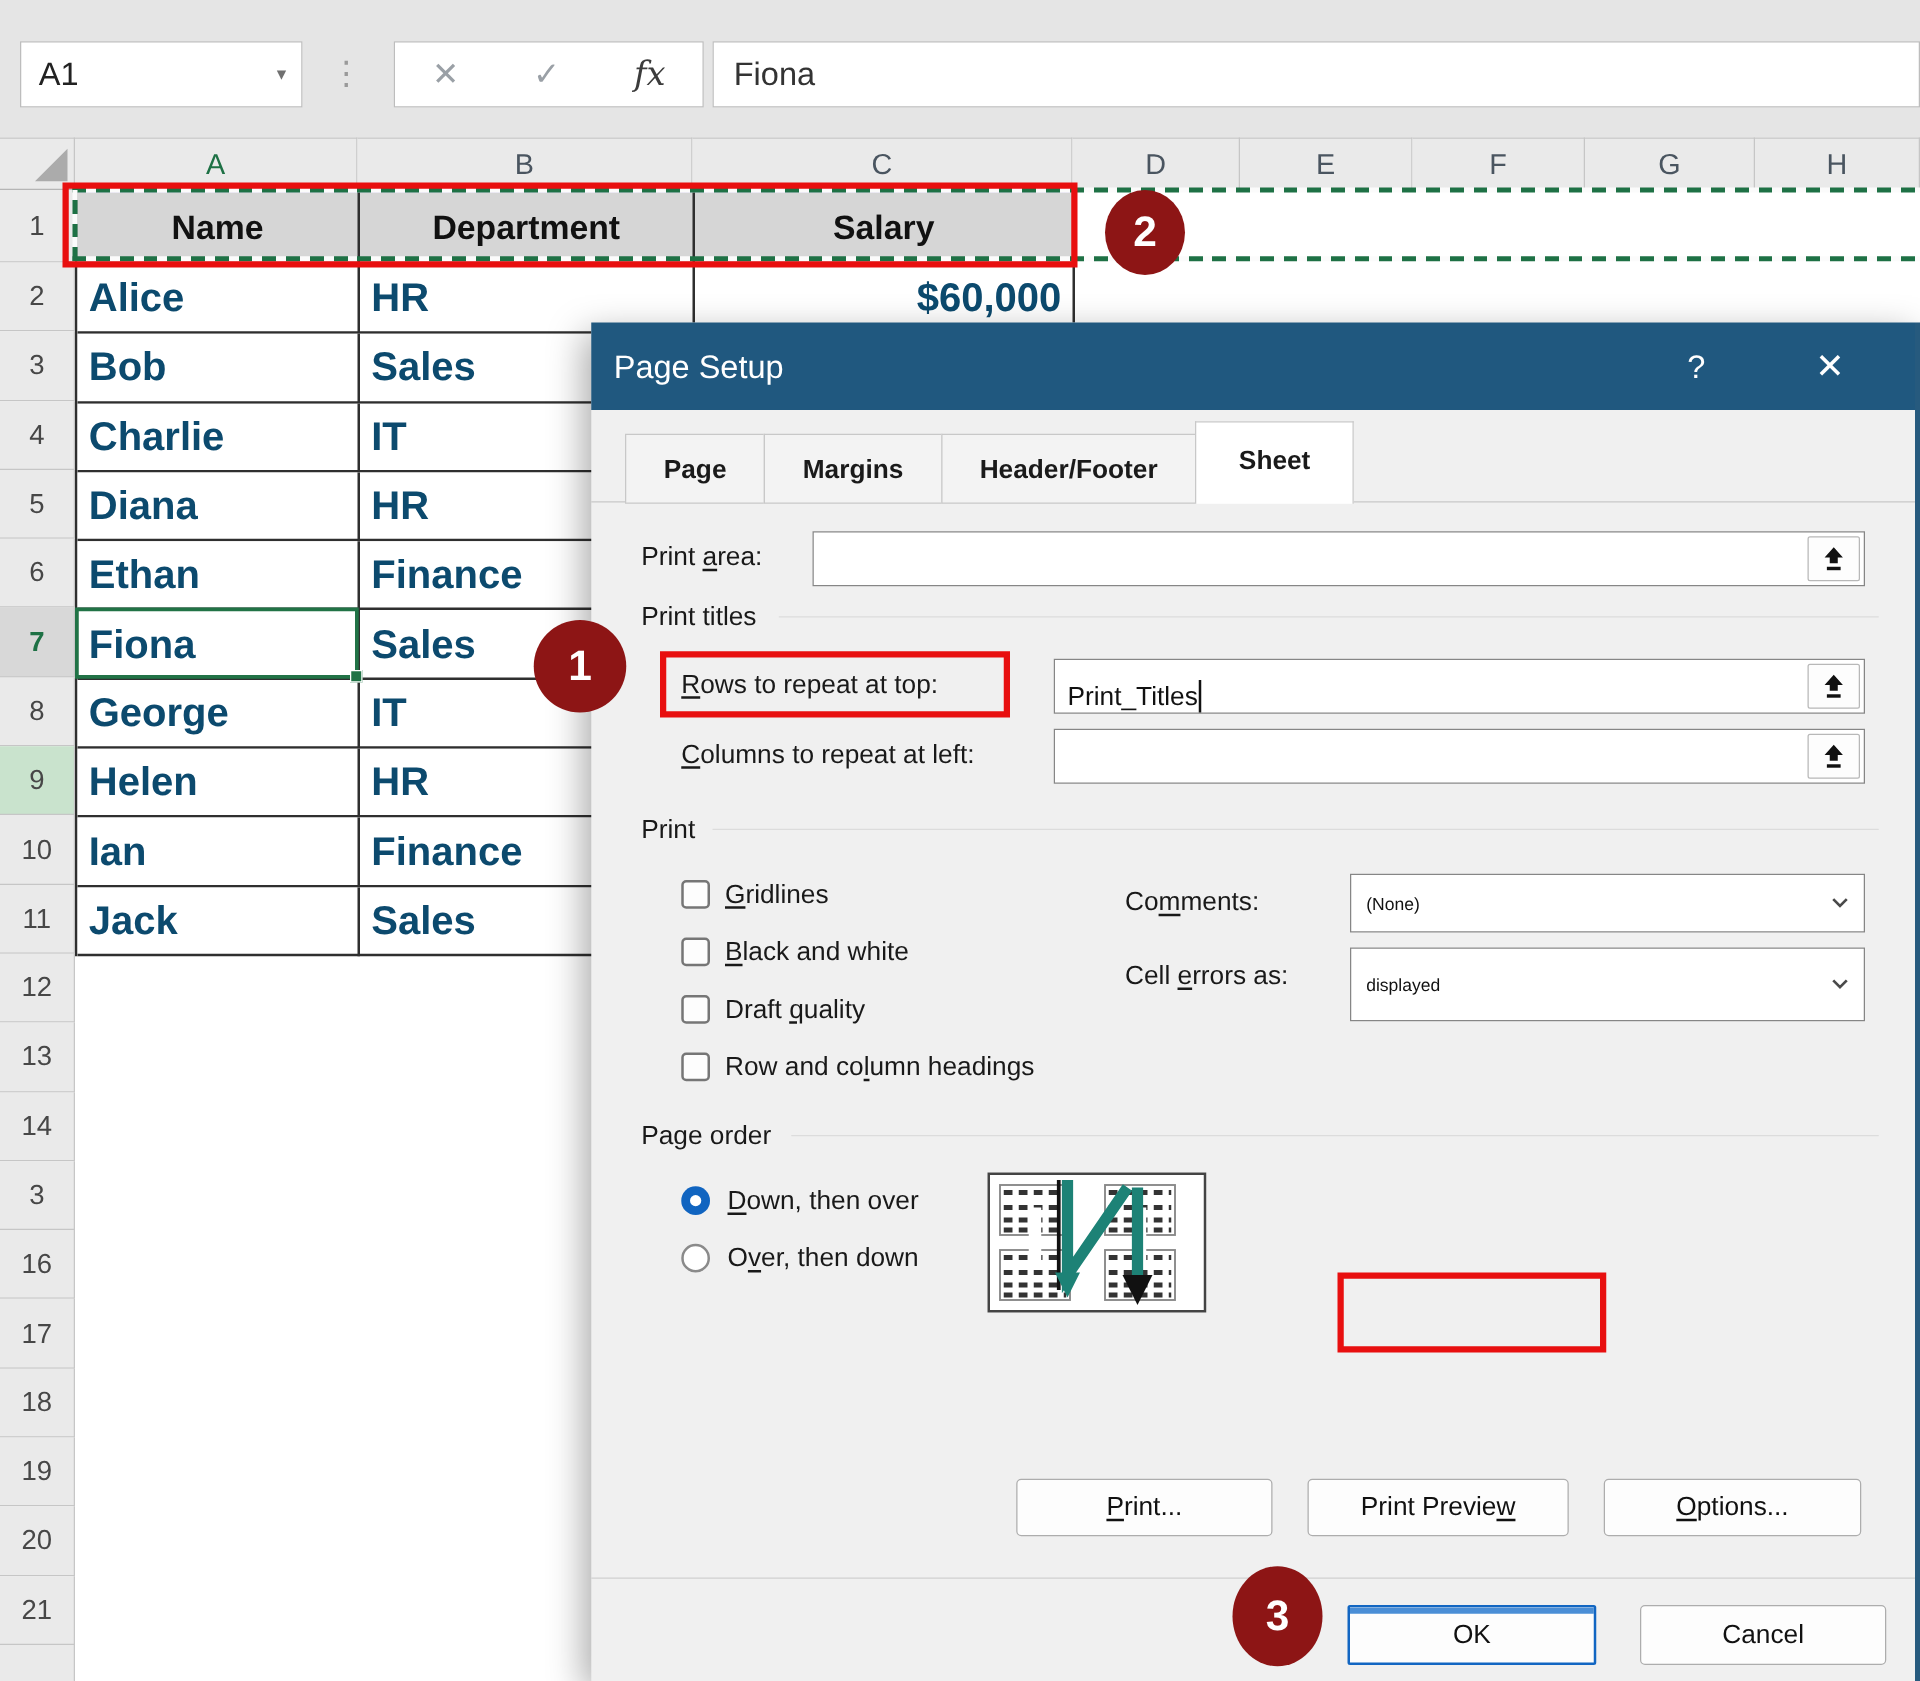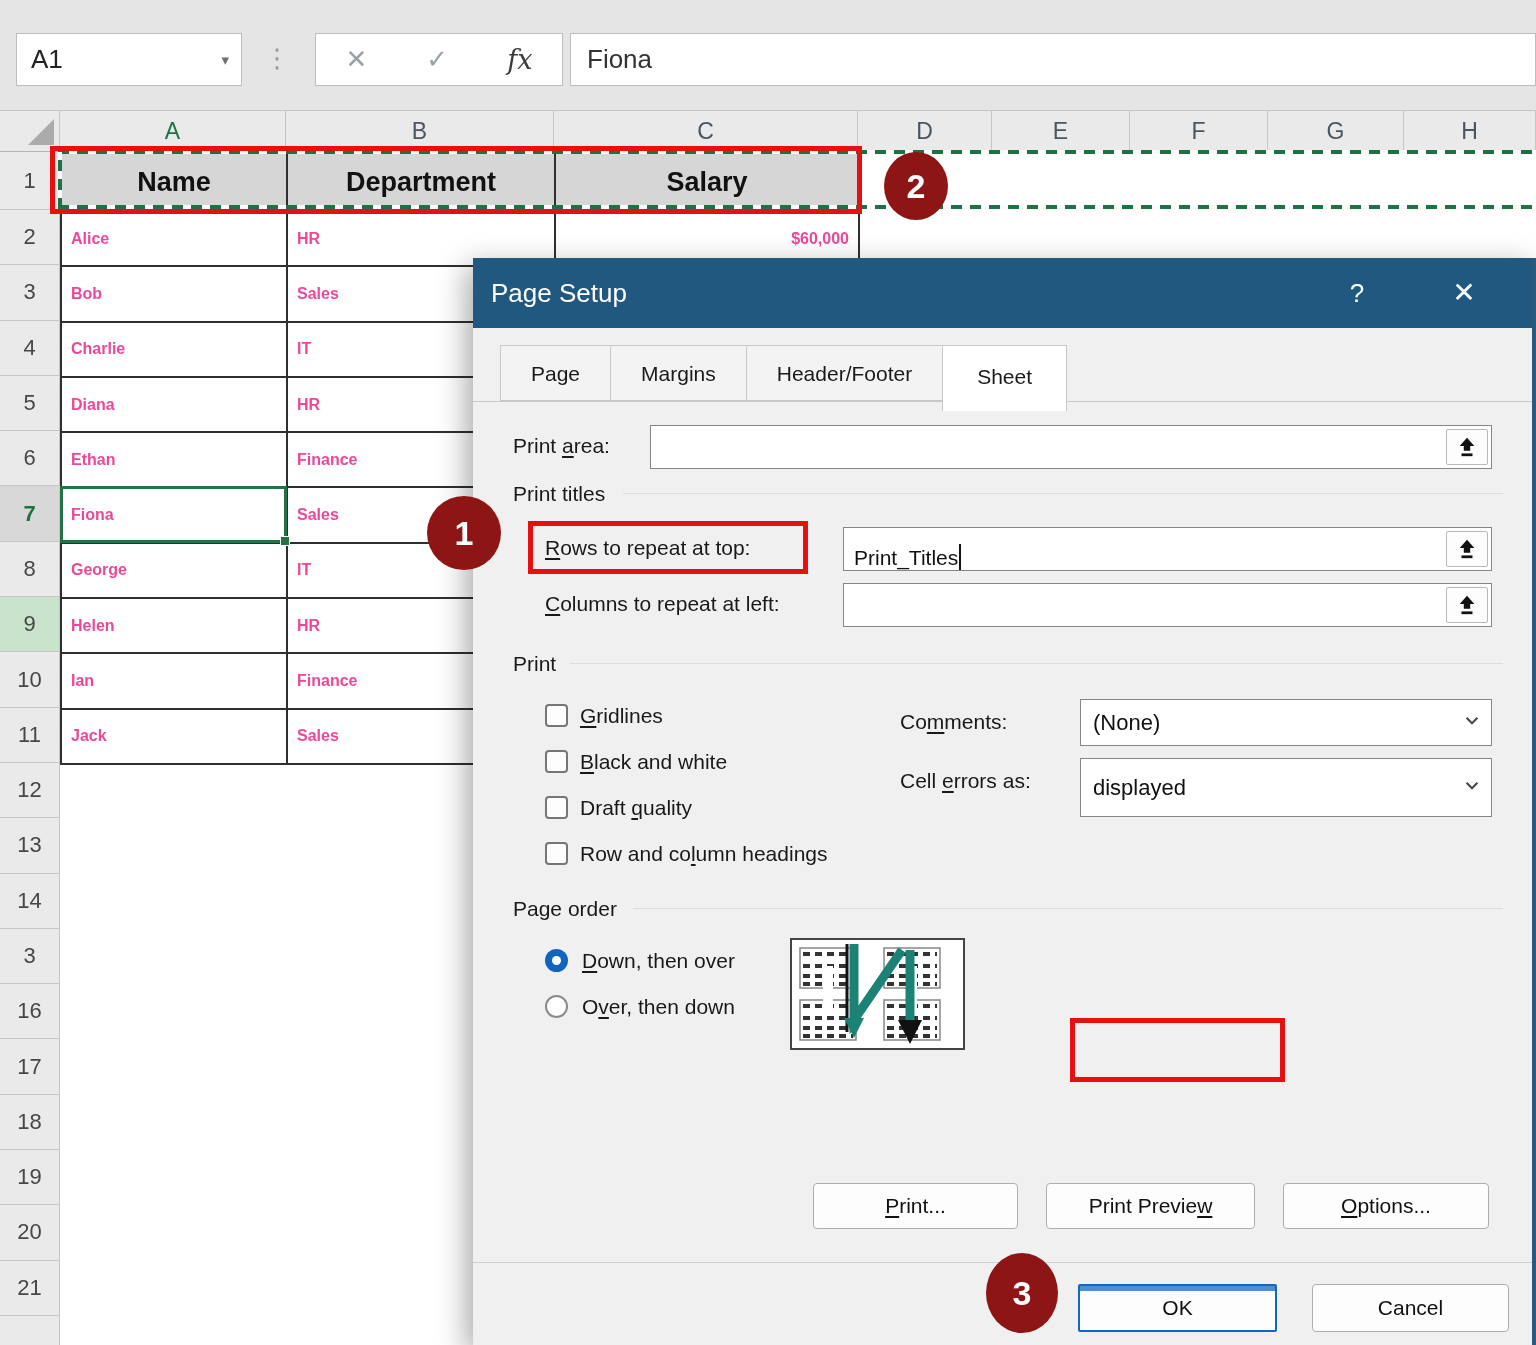--- a/index.html
+++ b/index.html
@@ -27,52 +27,52 @@
   .rowhdrs { left:0; top:152px; width:60px; display:flex; flex-direction:column; }
   .rh { width:60px; height:55.3px; background:#eaeaea; border-right:1px solid #c6c6c6; border-bottom:1px solid #c6c6c6; text-align:center; font-size:22px; color:#474747; display:flex; align-items:center; justify-content:center; }
   .rh.tall { height:58px; }
   .rh.sel7 { background:#d8d8d8; color:#1e7145; font-weight:bold; }
   .rh.green9 { background:#c9e3cd; }
 
   
   .table { left:60px; top:152px; border-left:2px solid #2f2f2f; border-top:2px solid #c4b5fd; }
   .trow { display:flex; height:55.3px; }
   .trow.hdr { height:58px; }
-  .tc { border-right:2px solid #2f2f2f; border-bottom:2px solid #2f2f2f; background:#fff; font-size:16px; font-weight:600; color:#ec4899; display:flex; align-items:center; padding:0 9px; }
+  .tc { border-right:2px solid #2f2f2f; border-bottom:2px solid #2f2f2f; background:#fff; font-size:32px; font-weight:600; color:#0c4a6e; display:flex; align-items:center; padding:0 9px; }
   .tc.h { background:#d6d6d6; font-weight:bold; font-size:27px; color:#111; justify-content:center; }
   .cA { width:226px; } .cB { width:268px; } .cC { width:304px; }
   .tc.money { justify-content:flex-end; }
 
   
   .antsH { height:4px; background-image:repeating-linear-gradient(90deg,#1e7145 0 11px,#fbfbfb 11px 19px); z-index:5; }
   .antsV { width:4px; background-image:repeating-linear-gradient(0deg,#1e7145 0 11px,#fbfbfb 11px 19px); z-index:5; }
   .activecell { left:60px; top:486px; width:227px; height:57px; border:3px solid #217346; z-index:4; }
   .activecell .handle { position:absolute; right:-6px; bottom:-6px; width:10px; height:10px; background:#217346; border:1px solid #fff; }
 
   
   .dialog { left:473px; top:258px; width:1063px; height:1087px; background:#f0f0f0; box-shadow:-6px 8px 28px rgba(0,0,0,.35); border-right:4px solid #265a7e; z-index:10; }
   .dlg-title { position:absolute; left:0; top:0; width:100%; height:70px; background:#20587f; color:#fff; }
   .dlg-title .t { position:absolute; left:18px; top:0; line-height:70px; font-size:26px; }
   .dlg-help { position:absolute; right:150px; top:0; width:50px; line-height:70px; text-align:center; font-size:26px; color:#fff; }
   .dlg-close { position:absolute; right:40px; top:0; width:56px; line-height:70px; text-align:center; font-size:28px; color:#fff; }
   .tabline { position:absolute; left:0; top:143px; width:100%; height:1px; background:#c8c8c8; }
-  .tabs { position:absolute; left:27px; top:87px; display:flex; height:58px; }
+  .tabs { position:absolute; left:27px; top:87px; display:flex; align-items:flex-end; height:58px;font-weight:bold; }
   .tab { height:56px; line-height:56px; padding:0 30px; background:#f3f3f3; border:1px solid #c8c8c8; margin-right:-1px; font-size:21px; color:#1a1a1a; }
   .tab.active { background:#fff; height:66px; line-height:62px; border-bottom:none; position:relative; z-index:3; padding:0 34px; }
 
   .lbl { position:absolute; font-size:21px; color:#191919; white-space:nowrap; }
   .key { text-decoration:underline; text-underline-offset:3px; }
   .gline { position:absolute; height:1px; background:#dcdcdc; }
 
   .fld { position:absolute; background:#fff; border:1px solid #868686; font-size:21px; color:#111; }
   .fld .val { position:absolute; left:10px; top:0; bottom:0; display:flex; align-items:flex-end; }
   .caret { display:inline-block; width:2px; height:26px; background:#111; margin-left:1px; }
   .collapse { position:absolute; right:3px; top:3px; bottom:3px; width:42px; background:#fdfdfd; border:1px solid #b8b8b8; border-radius:2px; display:flex; align-items:center; justify-content:center; }
 
-  .dd { position:absolute; background:#fff; border:1px solid #868686; font-size:22px; color:#111; }
+  .dd { position:absolute; background:#fff; border:1px solid #868686; font-size:14px; color:#111; }
   .dd .val { position:absolute; left:12px; top:0; bottom:0; display:flex; align-items:center; }
   .dd .chev { position:absolute; right:6px; top:50%; transform:translateY(-50%); }
 
   .cb { position:absolute; width:23px; height:23px; background:#fdfdfd; border:2px solid #767676; border-radius:4px; }
   .rad { position:absolute; width:23px; height:23px; border-radius:50%; }
   .rad.on { background:#1064c0; }
   .rad.on::after { content:""; position:absolute; left:7px; top:7px; width:9px; height:9px; border-radius:50%; background:#fff; }
   .rad.off { background:#fff; border:2px solid #8a8a8a; }
 
   .btn { position:absolute; background:#fdfdfd; border:1px solid #adadad; border-radius:4px; font-size:21px; color:#111; display:flex; align-items:center; justify-content:center; }

